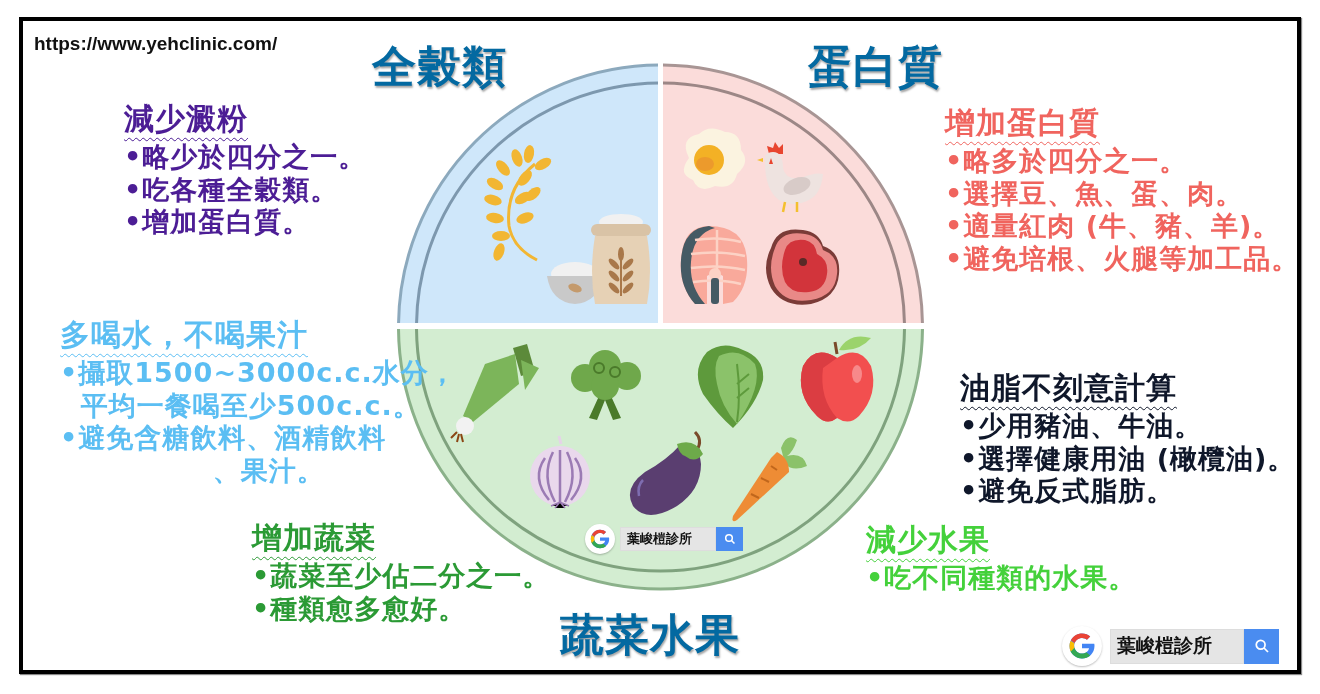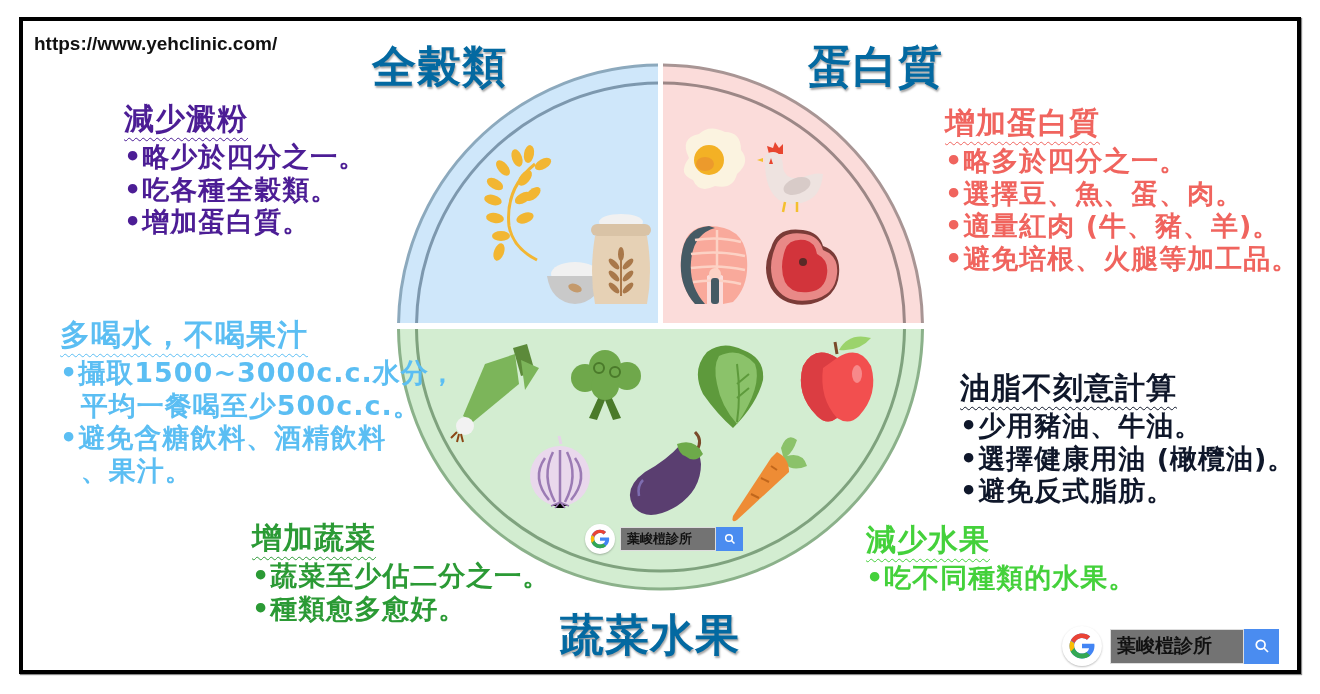--- a/index.html
+++ b/index.html
@@ -16,21 +16,21 @@
   .block .head { font-family:"DejaVu Sans",sans-serif; font-size:30px; font-weight:bold;
                  line-height:38px; display:inline-block; padding-bottom:3px;
                  text-decoration:underline wavy; text-decoration-thickness:1px;
                  text-underline-offset:8px; letter-spacing:1px; }
   .block .line { font-family:"DejaVu Sans",sans-serif; font-size:27px; font-weight:bold;
                  line-height:32.5px; letter-spacing:1px; }
   .plate { position:absolute; left:397px; top:62px; width:527px; height:530px; }
   .badge { position:absolute; display:flex; align-items:center; }
   .badge .g { border-radius:50%; background:#fff; box-shadow:0 1px 2px rgba(0,0,0,0.25);
               display:flex; align-items:center; justify-content:center; }
-  .badge .box { background:#737373; border:1px solid #ddd; display:flex; align-items:center;
+  .badge .box { background:#e5e5e5; border:1px solid #ddd; display:flex; align-items:center;
                 font-family:"DejaVu Sans",sans-serif; font-weight:bold; color:#111; }
   .badge .btn { background:#4a8cf0; display:flex; align-items:center; justify-content:center; }
 </style>
 </head>
 <body>
 
 <div class="frame"></div>
 
 <div class="abs url">https://www.yehclinic.com/</div>
 
@@ -251,21 +251,21 @@
   <div class="line">•略少於四分之一。</div>
   <div class="line">•吃各種全穀類。</div>
   <div class="line">•增加蛋白質。</div>
 </div>
 
 <div class="block" style="left:60px;top:316px;color:#5BBEF3;">
   <div class="head">多喝水，不喝果汁</div>
   <div class="line" style="white-space:pre;">•攝取1500~3000c.c.水分，</div>
   <div class="line" style="white-space:pre;">  平均一餐喝至少500c.c.。</div>
   <div class="line" style="white-space:pre;">•避免含糖飲料、酒精飲料</div>
-  <div class="line" style="white-space:pre;">  、果汁。</div>
+  <div class="line" style="white-space:pre;text-align:center;">  、果汁。</div>
 </div>
 
 <div class="block" style="left:252px;top:519px;color:#2B9A35;">
   <div class="head">增加蔬菜</div>
   <div class="line">•蔬菜至少佔二分之一。</div>
   <div class="line">•種類愈多愈好。</div>
 </div>
 
 <div class="block" style="left:945px;top:104px;color:#F0645E;">
   <div class="head">增加蛋白質</div>

